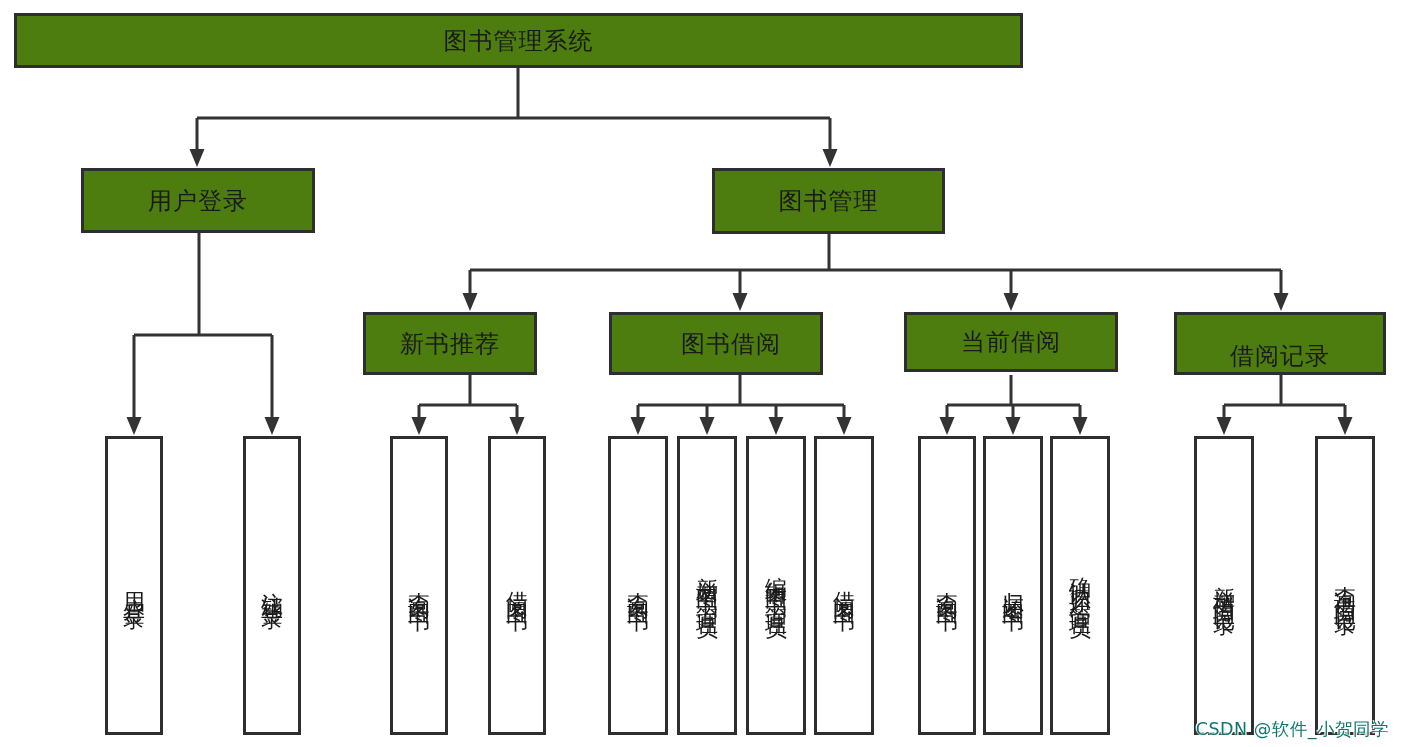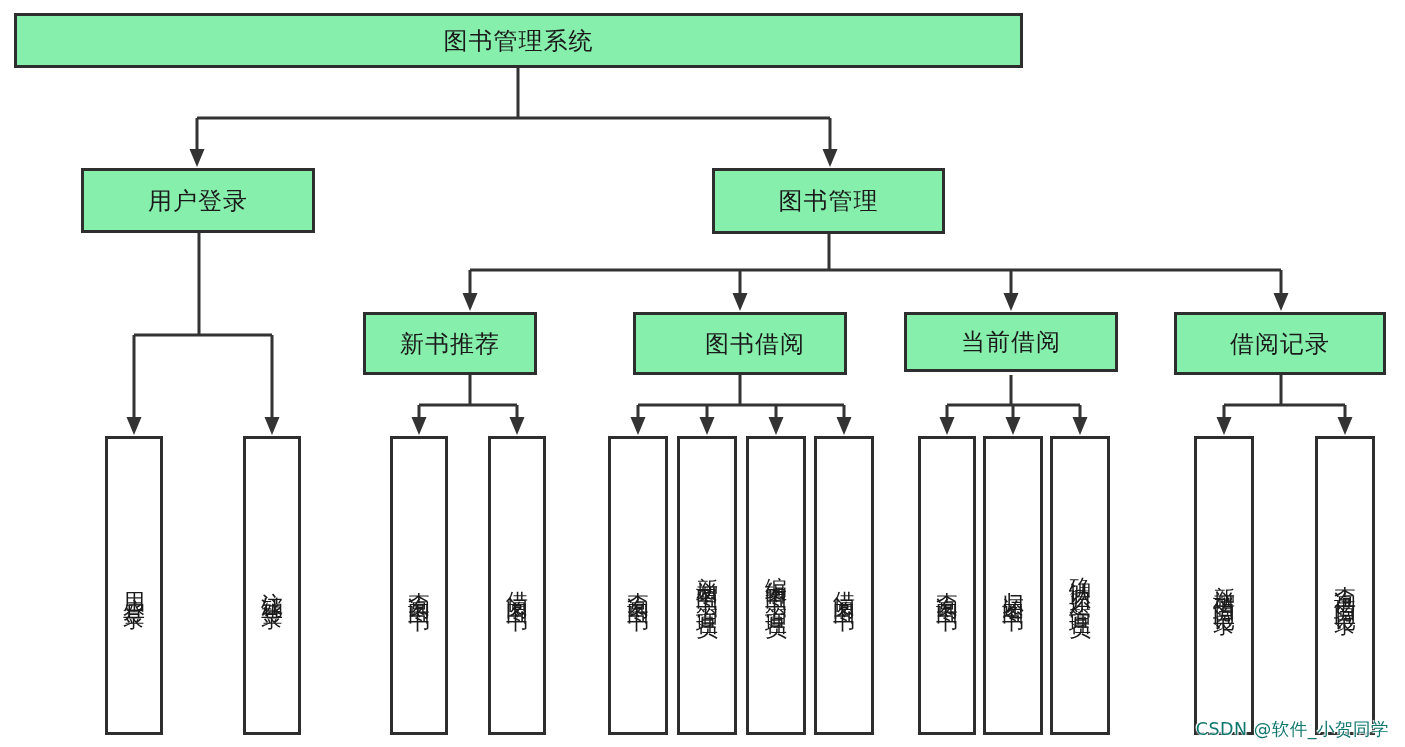--- a/index.html
+++ b/index.html
@@ -9,21 +9,21 @@
     height: 747px;
     background: #ffffff;
     overflow: hidden;
     font-family: "DejaVu Sans", "Liberation Sans", sans-serif;
     color: #1a1a1a;
   }
   .wires { position: absolute; left: 0; top: 0; width: 1405px; height: 747px; }
   .node {
     position: absolute;
     border: 3px solid #2e2e2e;
-    background: #86efac;
+    background: #4d7c0f;
     display: flex;
     align-items: center;
     justify-content: center;
     box-sizing: border-box;
     z-index: 2;
   }
   .node .hlabel {
     font-size: 24px;
     letter-spacing: 1px;
     white-space: nowrap;
@@ -122,27 +122,27 @@
   <div class="node" style="left:81px; top:168px; width:234px; height:65px;">
     <span class="hlabel">用户登录</span>
   </div>
   <div class="node" style="left:712px; top:168px; width:233px; height:66px;font-family:Liberation Mono, monospace;">
     <span class="hlabel">图书管理</span>
   </div>
 
   <div class="node" style="left:363px; top:312px; width:174px; height:63px;">
     <span class="hlabel">新书推荐</span>
   </div>
-  <div class="node" style="left:633px; top:312px; width:214px; height:63px;padding-left:30px;">
+  <div class="node" style="left:609px; top:312px; width:214px; height:63px;padding-left:30px;">
     <span class="hlabel">图书借阅</span>
   </div>
   <div class="node" style="left:904px; top:312px; width:214px; height:60px;">
     <span class="hlabel">当前借阅</span>
   </div>
-  <div class="node" style="left:1174px; top:312px; width:212px; height:63px;">
+  <div class="node" style="left:1174px; top:312px; width:212px; height:63px;align-items:flex-end;">
     <span class="hlabel">借阅记录</span>
   </div>
 
   <div class="leaf" style="left:105px; top:436px; width:58px; height:299px;">
     <span class="vlabel">用户登录</span>
   </div>
   <div class="leaf" style="left:243px; top:436px; width:58px; height:299px;">
     <span class="vlabel">注销登录</span>
   </div>
 

